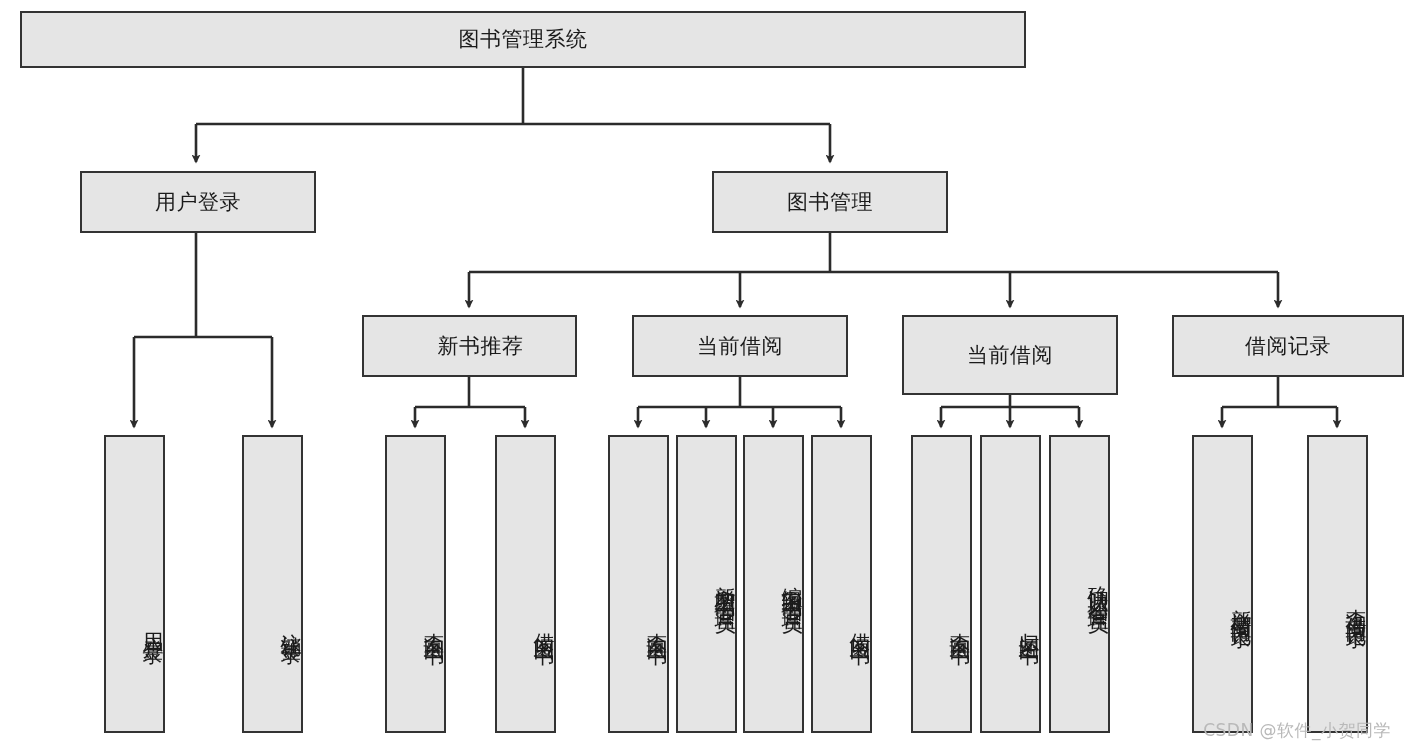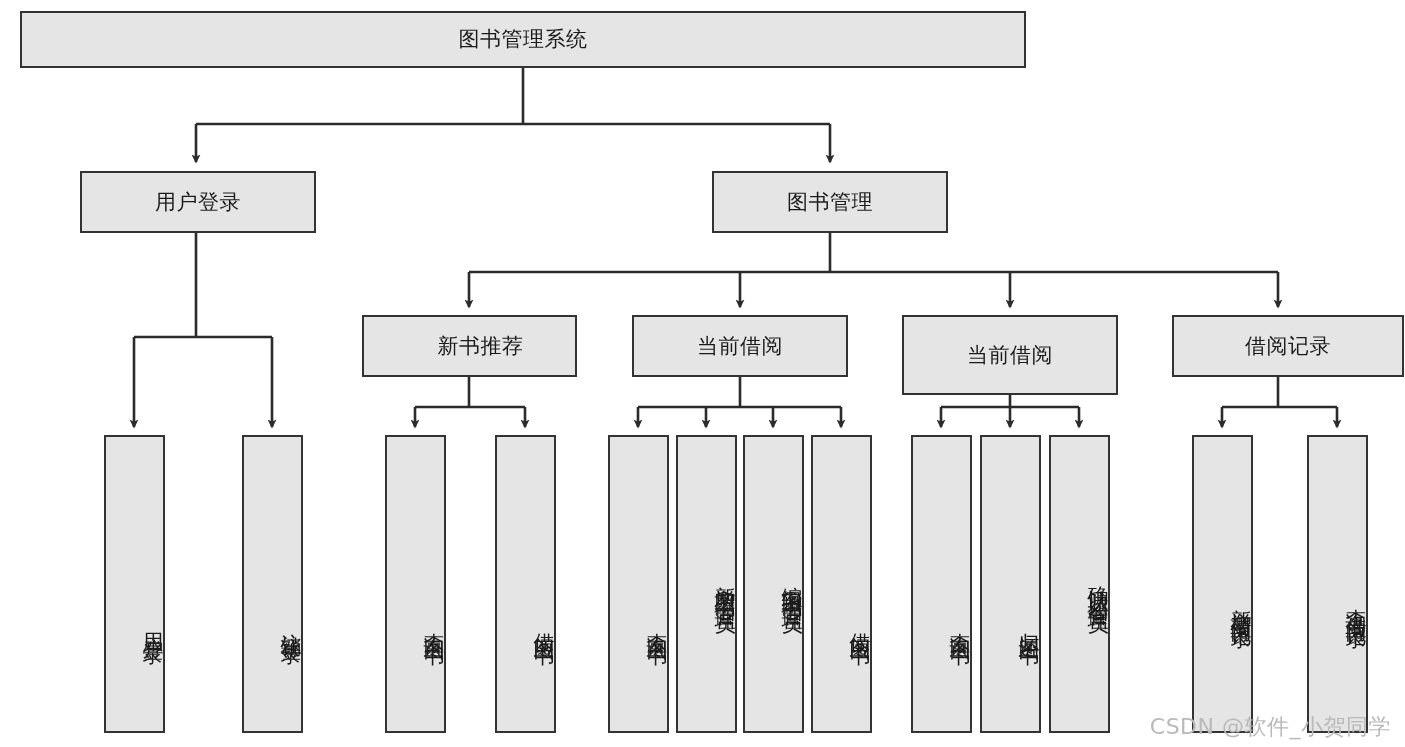--- a/index.html
+++ b/index.html
@@ -56,21 +56,21 @@
   .node.vert.tall {
     padding-top: 6px;
   }
   .node .label {
     display: block;
   }
   .watermark {
     position: absolute;
     right: 14px;
     bottom: 5px;
-    font-size: 22px;
+    font-size: 17px;
     color: #b9b9b9;
     letter-spacing: 0.5px;
     white-space: nowrap;
     font-family: "DejaVu Sans", "Liberation Sans", sans-serif;
   }
 </style>
 </head>
 <body>
 
 <div id="canvas">

